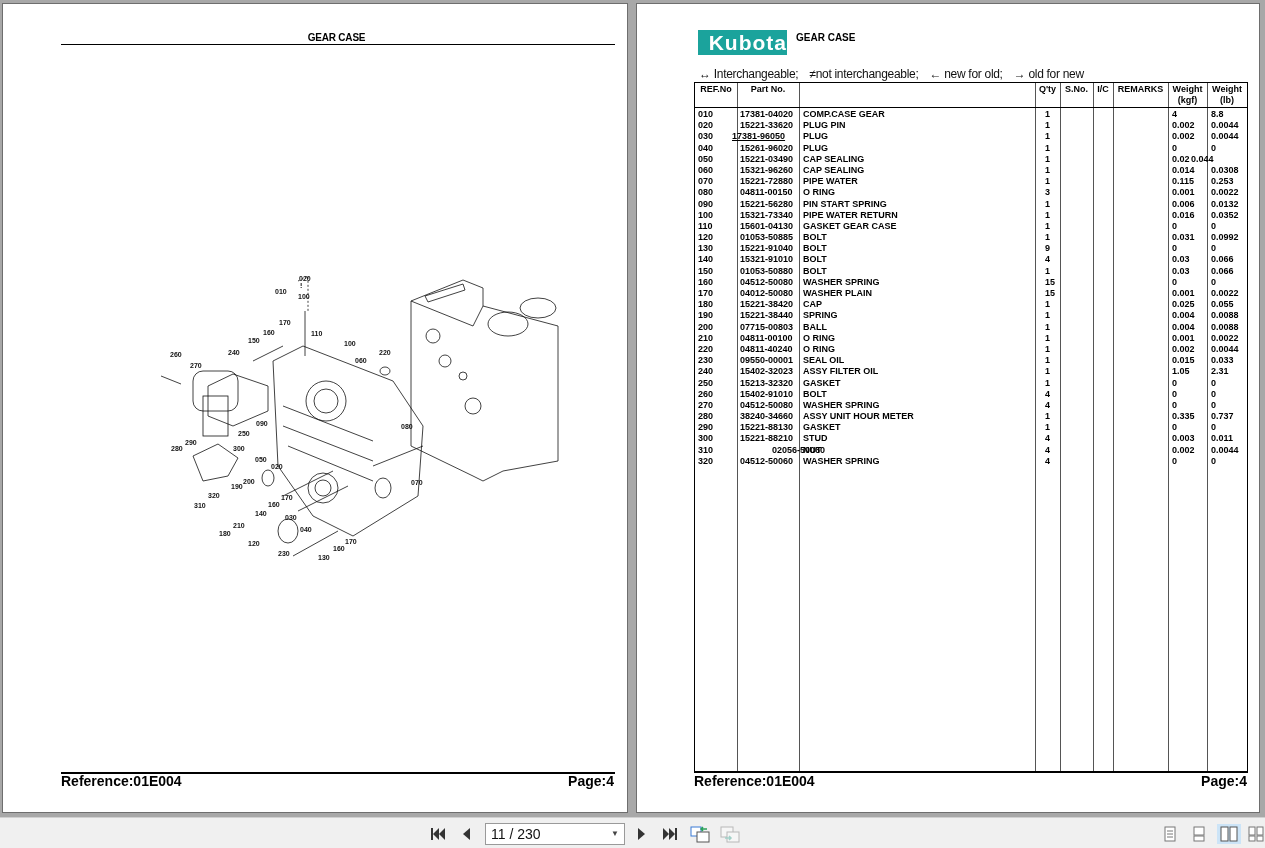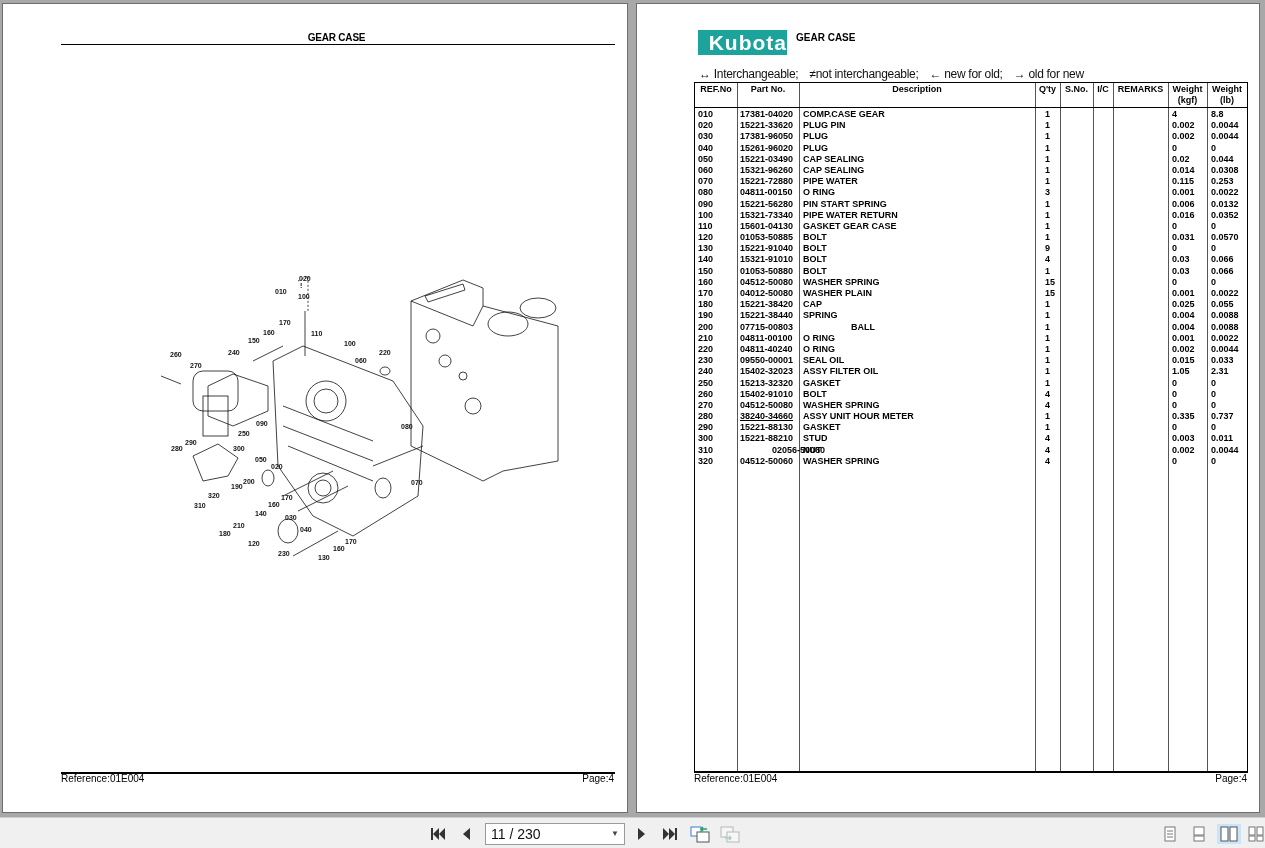--- a/index.html
+++ b/index.html
@@ -5,21 +5,21 @@
   * { box-sizing: border-box; margin: 0; padding: 0; }
   html, body { width: 1265px; height: 848px; overflow: hidden; background: #a5a5a5; font-family: "Liberation Sans", sans-serif; }
   .viewer { position: absolute; left: 0; top: 0; width: 1265px; height: 848px; background: #a8a8a8; }
   .page { position: absolute; background: #fff; border: 1px solid #6e6e6e; }
   #page-left { left: 2px; top: 3px; width: 626px; height: 810px; }
   #page-right { left: 636px; top: 3px; width: 624px; height: 810px; }
 
   .lp-title { position: absolute; left: 0; width: 100%; top: 28px; text-align: center; font-size: 10px; font-weight: bold; letter-spacing: -0.2px; padding-left: 43px; }
   .lp-rule { position: absolute; left: 58px; width: 554px; top: 40px; height: 1px; background: #000; border-top: 1px solid #000; }
   .footer-rule { position: absolute; height: 2px; background: #000; }
-  .footer-text { position: absolute; font-size: 10px; font-weight: normal; }
+  .footer-text { position: absolute; font-size: 14px; font-weight: bold; }
 
   .diagram { position: absolute; left: 130px; top: 262px; width: 460px; height: 300px; }
 
   .logo { position: absolute; left: 61px; top: 26px; width: 89px; height: 25px; background: #1ba39c; color: #fff; font-size: 21px; font-weight: bold; letter-spacing: 1px; line-height: 25px; text-align: right; }
   .rp-title { position: absolute; left: 159px; top: 28px; font-size: 10px; font-weight: bold; }
   .legend { position: absolute; left: 62px; top: 63px; font-size: 12px; color: #111; white-space: nowrap; letter-spacing: -0.3px; }
   .legend span { margin-right: 8px; }
 
   .parts-table { position: absolute; left: 57px; top: 78px; width: 554px; height: 691px; border: 1px solid #000; border-bottom: 2px solid #000; }
   .col { position: absolute; top: 0; bottom: 0; border-left: 1px solid #555; }
@@ -140,21 +140,20 @@
       <div class="col" style="left:104px;"></div>
       <div class="col" style="left:340px;"></div>
       <div class="col" style="left:365px;"></div>
       <div class="col" style="left:398px;"></div>
       <div class="col" style="left:418px;"></div>
       <div class="col" style="left:473px;"></div>
       <div class="col" style="left:512px;"></div>
 
       <div class="hdr" style="left:0; width:42px;">REF.No</div>
       <div class="hdr" style="left:42px; width:62px;">Part No.</div>
-      <div class="hdr" style="left:104px; width:236px;">Description</div>
       <div class="hdr" style="left:340px; width:25px;">Q'ty</div>
       <div class="hdr" style="left:365px; width:33px;">S.No.</div>
       <div class="hdr" style="left:398px; width:20px;">I/C</div>
       <div class="hdr" style="left:418px; width:55px;">REMARKS</div>
       <div class="hdr" style="left:473px; width:39px;">Weight (kgf)</div>
       <div class="hdr" style="left:512px; width:40px;">Weight (lb)</div>
       <div class="hdr-line"></div>
 
       <div class="rows" id="rows">
           <div class="row">
@@ -168,41 +167,41 @@
           <div class="row">
             <span style="left: 3px;">020</span>
             <span style="left: 45px;">15221-33620</span>
             <span style="left: 108px;">PLUG PIN</span>
             <span style="left: 350px;">1</span>
             <span style="left: 477px;">0.002</span>
             <span style="left: 516px;">0.0044</span>
           </div>
           <div class="row">
             <span style="left: 3px;">030</span>
-            <span style="left: 45px;">17381-96050</span>
+            <span style="left: 37px; text-decoration: underline;">17381-96050</span>
             <span style="left: 108px;">PLUG</span>
             <span style="left: 350px;">1</span>
             <span style="left: 477px;">0.002</span>
             <span style="left: 516px;">0.0044</span>
           </div>
           <div class="row">
             <span style="left: 3px;">040</span>
             <span style="left: 45px;">15261-96020</span>
             <span style="left: 108px;">PLUG</span>
             <span style="left: 350px;">1</span>
             <span style="left: 477px;">0</span>
             <span style="left: 516px;">0</span>
           </div>
           <div class="row">
             <span style="left: 3px;">050</span>
             <span style="left: 45px;">15221-03490</span>
             <span style="left: 108px;">CAP SEALING</span>
             <span style="left: 350px;">1</span>
             <span style="left: 477px; text-align: center;">0.02</span>
-            <span style="left: 516px;">0.044</span>
+            <span style="left: 496px;">0.044</span>
           </div>
           <div class="row">
             <span style="left: 3px;">060</span>
             <span style="left: 45px;">15321-96260</span>
             <span style="left: 108px;">CAP SEALING</span>
             <span style="left: 350px;">1</span>
             <span style="left: 477px;">0.014</span>
             <span style="left: 516px;">0.0308</span>
           </div>
           <div class="row">
@@ -244,21 +243,21 @@
             <span style="left: 350px;">1</span>
             <span style="left: 477px;">0</span>
             <span style="left: 516px;">0</span>
           </div>
           <div class="row">
             <span style="left: 3px;">120</span>
             <span style="left: 45px;">01053-50885</span>
             <span style="left: 108px;">BOLT</span>
             <span style="left: 350px;">1</span>
             <span style="left: 477px;">0.031</span>
-            <span style="left: 516px;">0.0570</span>
+            <span style="left: 516px;">0.0992</span>
           </div>
           <div class="row">
             <span style="left: 3px;">130</span>
             <span style="left: 45px;">15221-91040</span>
             <span style="left: 108px;">BOLT</span>
             <span style="left: 350px;">9</span>
             <span style="left: 477px;">0</span>
             <span style="left: 516px;">0</span>
           </div>
           <div class="row">
@@ -305,21 +304,21 @@
             <span style="left: 3px;">190</span>
             <span style="left: 45px;">15221-38440</span>
             <span style="left: 108px;">SPRING</span>
             <span style="left: 350px;">1</span>
             <span style="left: 477px;">0.004</span>
             <span style="left: 516px;">0.0088</span>
           </div>
           <div class="row">
             <span style="left: 3px;">200</span>
             <span style="left: 45px;">07715-00803</span>
-            <span style="left: 108px; margin-left: 48px;">BALL</span>
+            <span style="left: 108px;">BALL</span>
             <span style="left: 350px;">1</span>
             <span style="left: 477px;">0.004</span>
             <span style="left: 516px;">0.0088</span>
           </div>
           <div class="row">
             <span style="left: 3px;">210</span>
             <span style="left: 45px;">04811-00100</span>
             <span style="left: 108px;">O RING</span>
             <span style="left: 350px;">1</span>
             <span style="left: 477px;">0.001</span>
@@ -368,21 +367,21 @@
           <div class="row">
             <span style="left: 3px;">270</span>
             <span style="left: 45px;">04512-50080</span>
             <span style="left: 108px;">WASHER SPRING</span>
             <span style="left: 350px;">4</span>
             <span style="left: 477px;">0</span>
             <span style="left: 516px;">0</span>
           </div>
           <div class="row">
             <span style="left: 3px;">280</span>
-            <span style="left: 45px; text-decoration: underline;">38240-34660</span>
+            <span style="left: 45px;">38240-34660</span>
             <span style="left: 108px;">ASSY UNIT HOUR METER</span>
             <span style="left: 350px;">1</span>
             <span style="left: 477px;">0.335</span>
             <span style="left: 516px;">0.737</span>
           </div>
           <div class="row">
             <span style="left: 3px;">290</span>
             <span style="left: 45px;">15221-88130</span>
             <span style="left: 108px;">GASKET</span>
             <span style="left: 350px;">1</span>

